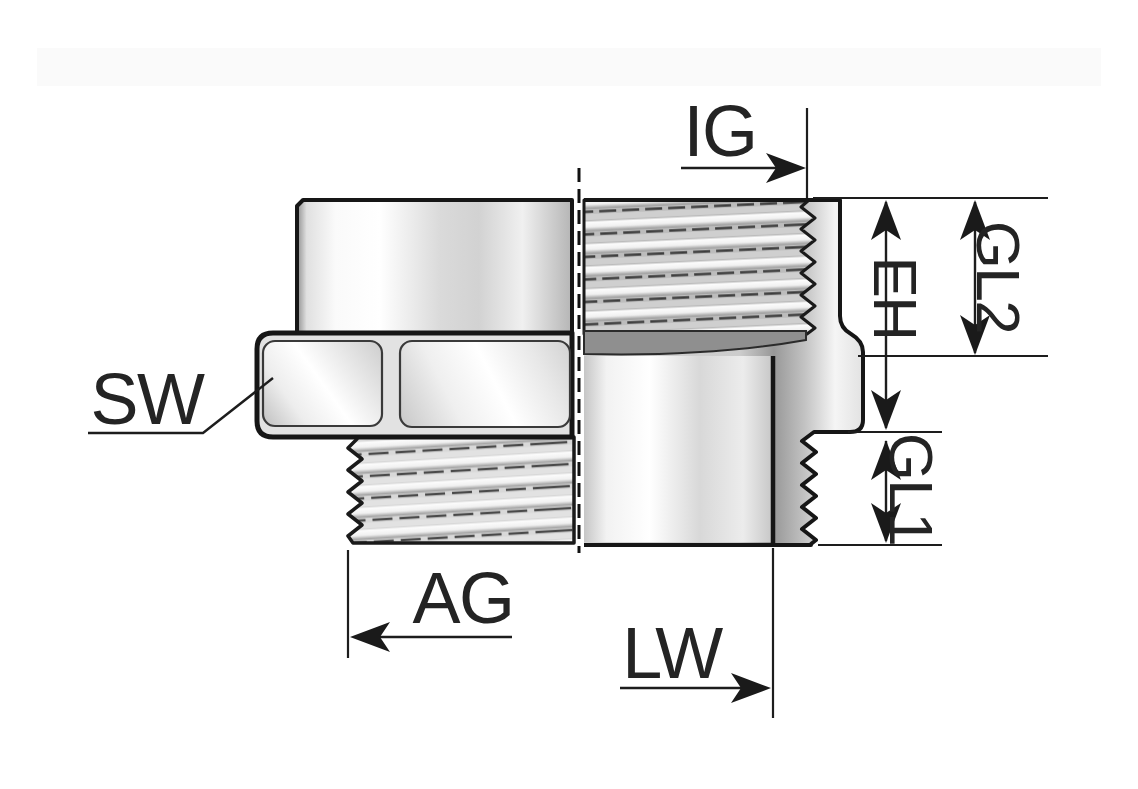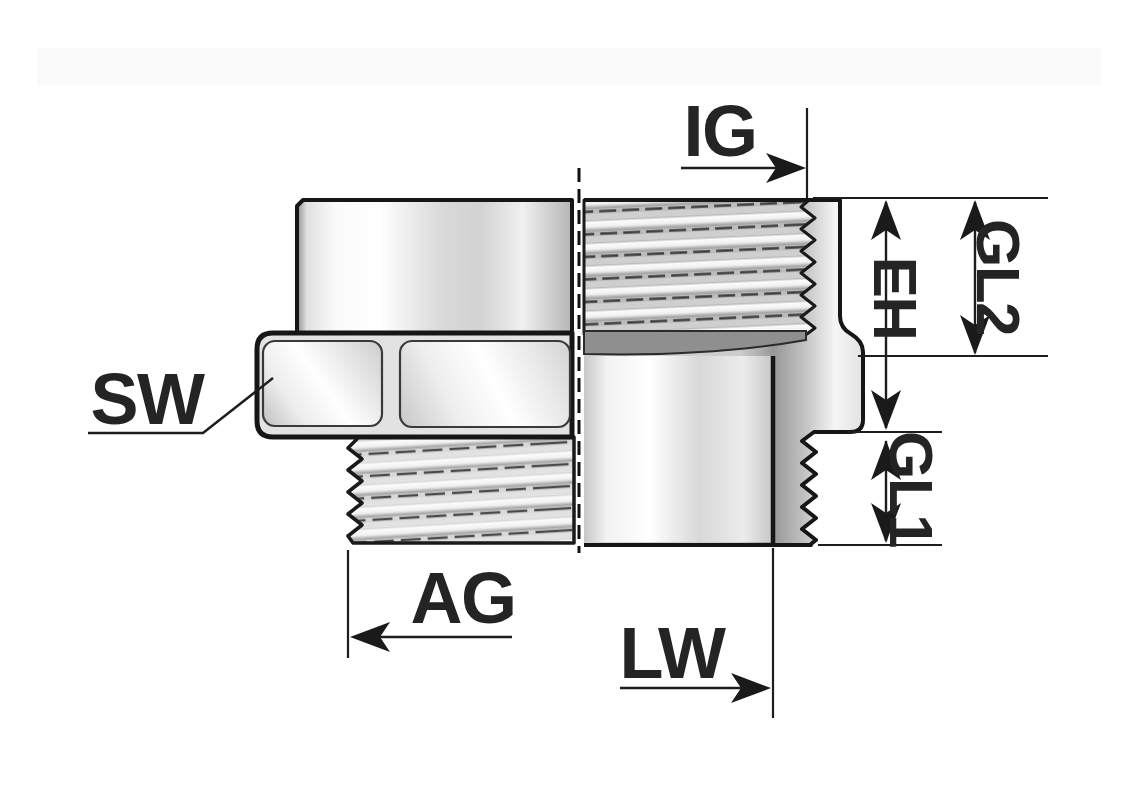--- a/index.html
+++ b/index.html
@@ -1,16 +1,16 @@
 <!DOCTYPE html>
 <html><head>
 <meta charset="utf-8">
 <style>
   html,body{margin:0;padding:0;background:#ffffff;}
-  .canvas{position:relative;width:1138px;height:789px;background:#ffffff;overflow:hidden;font-weight:bold;}
+  .canvas{position:relative;width:1138px;height:789px;background:#ffffff;overflow:hidden;}
   .canvas svg{position:absolute;inset:0;display:block;}
   text{font-family:"Liberation Sans", sans-serif;fill:#242424;letter-spacing:-1.5px;}
   .dim-label{font-size:72px;}
   .dim-label-rot{font-size:62px;}
   .dimline{stroke:#1d1d1d;stroke-width:2.4;fill:none;}
   .extline{stroke:#1d1d1d;stroke-width:2.2;fill:none;}
   .outline{stroke:#161616;stroke-width:4;stroke-linejoin:round;fill:none;}
 </style>
 </head>
 <body>

